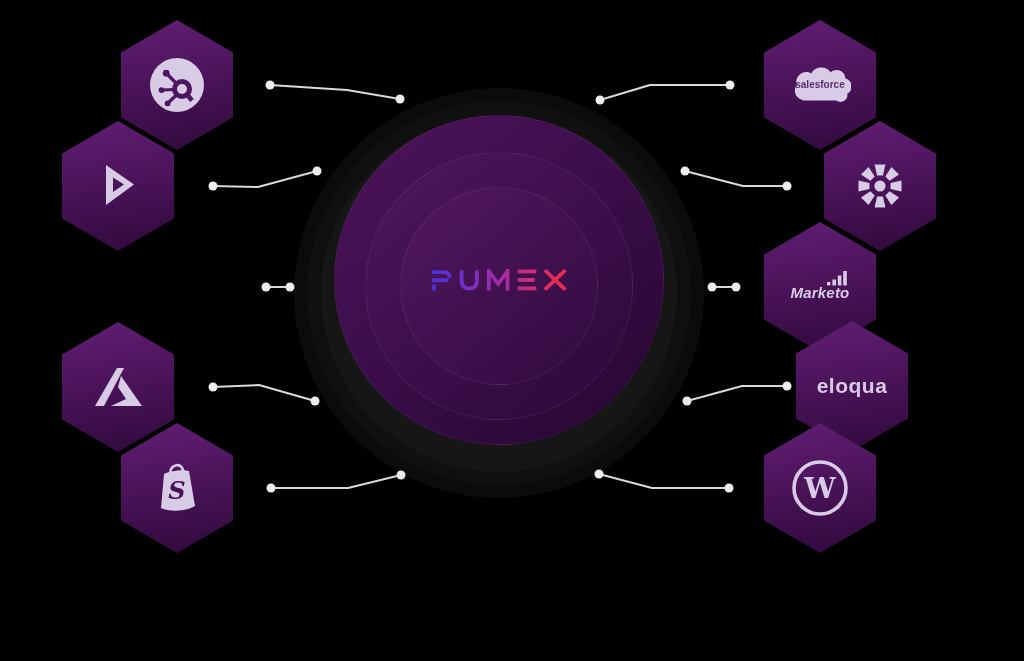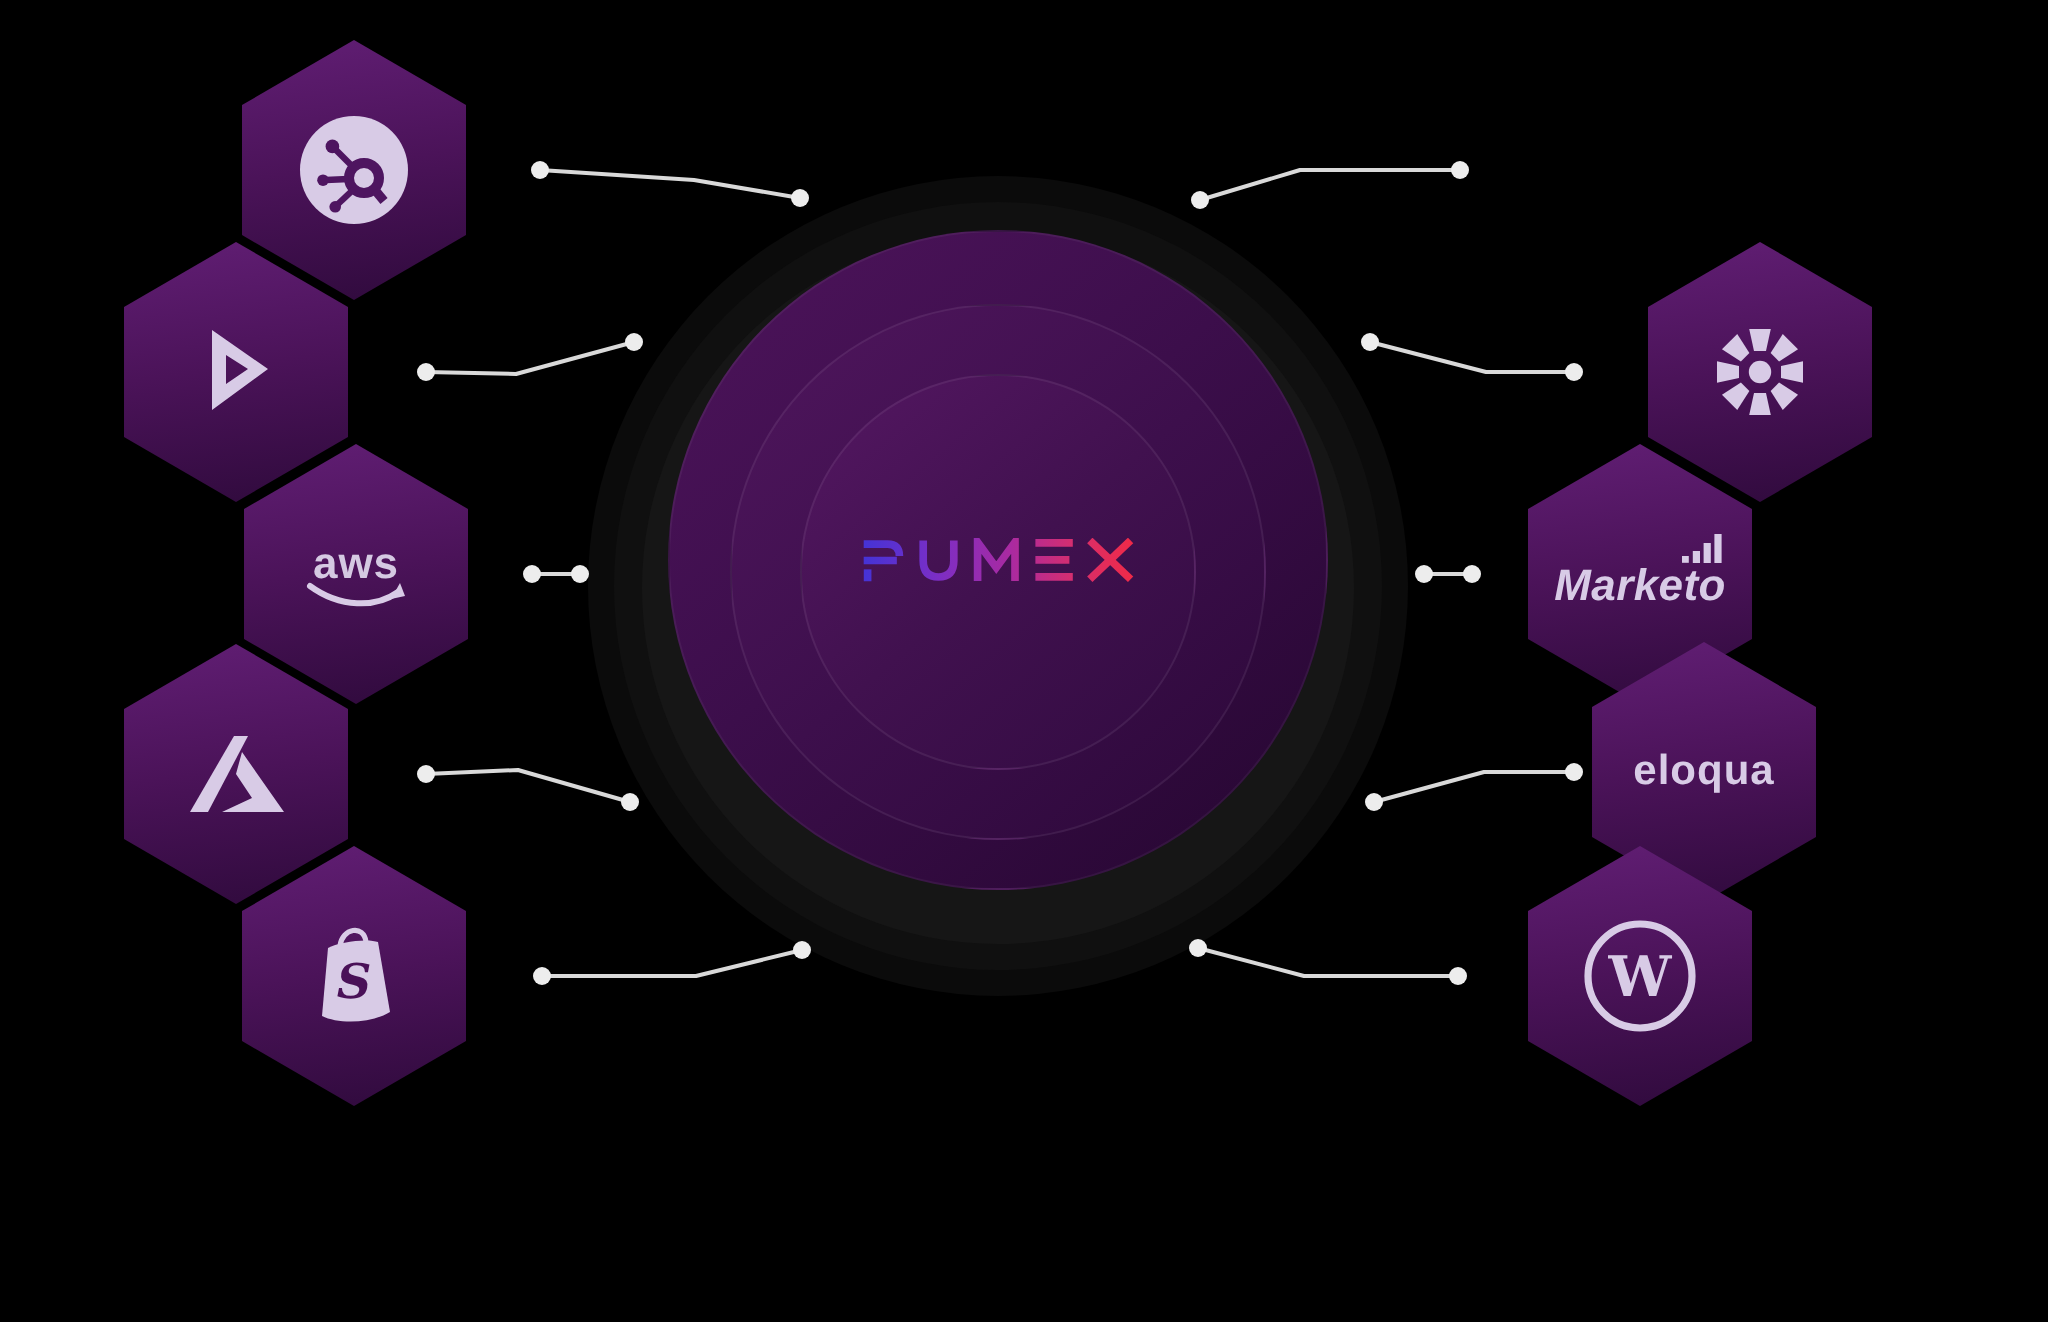--- a/index.html
+++ b/index.html
@@ -40,21 +40,21 @@
   #hex-wordpress {left:764px;top:423px;}
 
   .icon-lav{fill:#d8cbe6;}
   .icon-stroke{stroke:#d8cbe6;fill:none;}
   .accent{fill:#4e1560;}
 
   .aws-wrap{display:flex;flex-direction:column;align-items:center;margin-top:4px;}
   .aws-text{color:#d5c9e2;font-weight:bold;font-size:22px;line-height:18px;letter-spacing:0.5px;}
   .eloqua-text{color:#d8cbe6;font-weight:bold;font-size:21px;letter-spacing:0.5px;}
   .marketo-wrap{position:relative;padding-top:12px;}
-  .marketo-text{color:#d8cbe6;font-weight:bold;font-style:italic;font-size:22px;letter-spacing:0.2px;margin-top:43px;}
+  .marketo-text{color:#d8cbe6;font-weight:bold;font-style:italic;font-size:15px;letter-spacing:0.2px;margin-top:43px;}
   .marketo-bars{position:absolute;top:-2px;right:-2px;}
   .sf-wrap{position:relative;width:62px;height:44px;}
   .sf-text{position:absolute;left:0;right:0;top:16px;text-align:center;
            color:#5d2a6e;font-size:10px;font-weight:bold;}
   .shopify-wrap{position:relative;width:50px;height:56px;}
   .shopify-s{position:absolute;left:0;right:0;top:16px;text-align:center;
              color:#4a1158;font-weight:bold;font-style:italic;font-size:24px;
              font-family:"DejaVu Serif", serif;}
 
   #connector-svg{position:absolute;left:0;top:0;}
@@ -154,47 +154,46 @@
       </g>
     </svg>
   </div>
 
   <div class="hex" id="hex-dynamics" title="Microsoft Dynamics 365">
     <svg width="56" height="56" viewBox="0 0 56 56">
       <path class="icon-lav" fill-rule="evenodd" d="M16 7 L44 26.5 L16 47 Z M23 19.5 L34 26.5 L23 34 Z"></path>
     </svg>
   </div>
 
-  <div class="hex" id="hex-aws" title="AWS">
-    <div class="aws-wrap">
-      <span class="aws-text">aws</span>
-      <svg width="56" height="14" viewBox="0 0 56 14">
-        <path d="M5 2 C20 13 38 13 49 5" class="icon-stroke" stroke-width="3" stroke-linecap="round"></path>
-        <polygon points="45.5,8.5 52.5,7 50,0.5" class="icon-lav"></polygon>
-      </svg>
-    </div>
-  </div>
 
   <div class="hex" id="hex-azure" title="Microsoft Azure">
     <svg width="56" height="48" viewBox="0 0 56 48">
       <path class="icon-lav" d="M27 5 L34 5 L14 43 L5 43 Z"></path>
       <path class="icon-lav" d="M31 13 L52 43 L21 43 L36 36 L28 24 Z"></path>
     </svg>
   </div>
 
   <div class="hex" id="hex-shopify" title="Shopify">
     <div class="shopify-wrap">
       <svg width="50" height="56" viewBox="0 0 50 56">
         <path class="icon-lav" d="M12 14 C17 11 32 9 37 11 L43 46 C33 52 17 52 9 48 Z"></path>
         <path d="M18 13 C19 4 30 2 31 11" class="icon-stroke" stroke-width="2.6"></path>
       </svg>
       <span class="shopify-s">S</span>
     </div>
   </div>
 
+  <div class="hex" id="hex-salesforce" title="Salesforce">
+    <div class="sf-wrap">
+      <svg width="62" height="44" viewBox="0 0 64 44">
+        <path class="icon-lav" d="M18 38 C8 38 3 29 8 22 C5 13 15 5 23 10 C27 2 39 2 43 9 C48 4 58 7 58 15 C66 17 67 28 60 31 C62 37 54 42 49 38 Z"></path>
+      </svg>
+      <span class="sf-text">salesforce</span>
+    </div>
+  </div>
 
   <div class="hex" id="hex-sunburst" title="Sunburst">
     <svg width="56" height="56" viewBox="0 0 56 56">
       <circle cx="28" cy="28" r="5.6" class="icon-lav"></circle>
       <g class="icon-lav">
         <path d="M25 17.5 L31 17.5 L33.4 6.5 L22.6 6.5 Z"></path>
         <path d="M25 17.5 L31 17.5 L33.4 6.5 L22.6 6.5 Z" transform="rotate(45 28 28)"></path>
         <path d="M25 17.5 L31 17.5 L33.4 6.5 L22.6 6.5 Z" transform="rotate(90 28 28)"></path>
         <path d="M25 17.5 L31 17.5 L33.4 6.5 L22.6 6.5 Z" transform="rotate(135 28 28)"></path>
         <path d="M25 17.5 L31 17.5 L33.4 6.5 L22.6 6.5 Z" transform="rotate(180 28 28)"></path>

